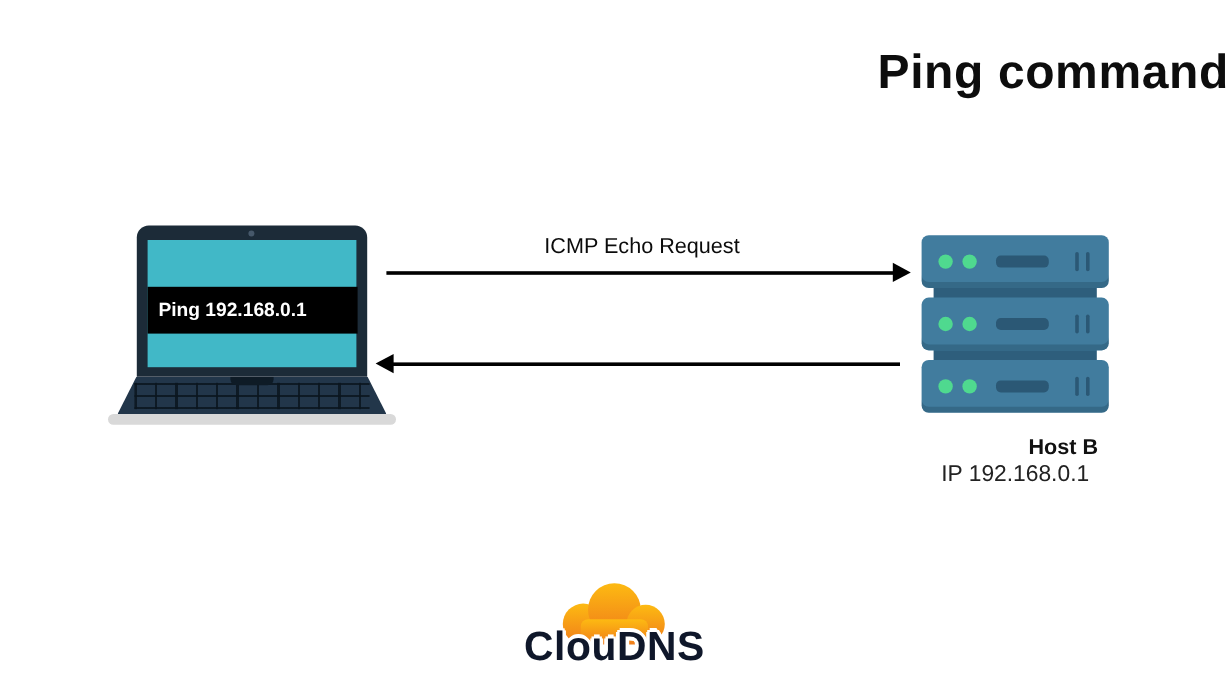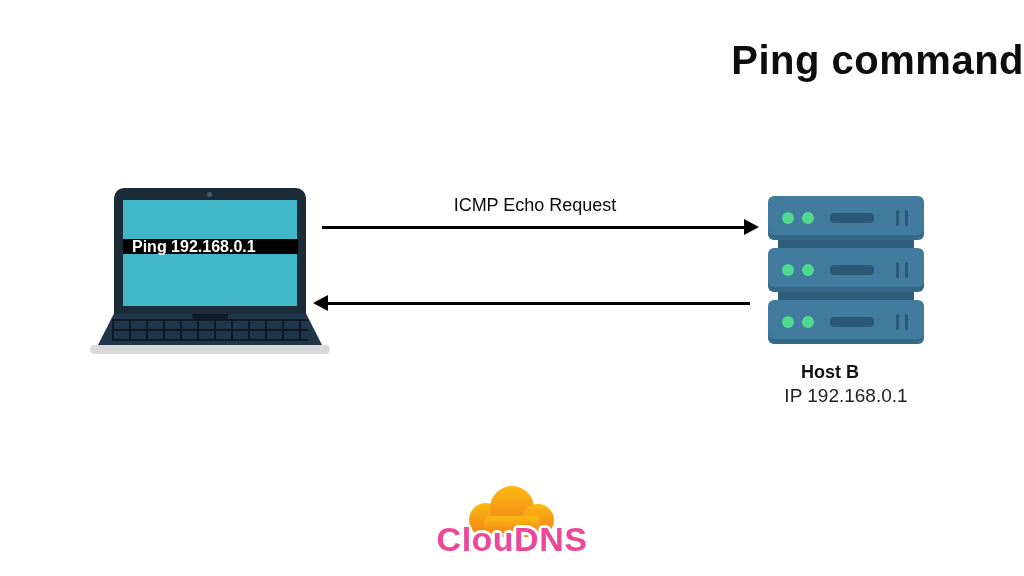--- a/index.html
+++ b/index.html
@@ -9,21 +9,21 @@
   .title{position:absolute;top:38px;left:0;width:100%;text-align:right;
          font-size:40px;font-weight:800;color:#0d0d0d;letter-spacing:.5px;}
 
   
   .laptop{position:absolute;left:98px;top:188px;width:224px;height:170px;}
   .laptop-screen{position:absolute;left:16px;top:0;width:192px;height:126px;
                  background:#1c2b38;border-radius:10px 10px 0 0;}
   .laptop-camera{position:absolute;left:50%;top:4px;width:5px;height:5px;margin-left:-3px;
                  border-radius:50%;background:#46586a;}
   .laptop-display{position:absolute;left:9px;top:12px;right:9px;bottom:8px;background:#41b8c7;}
-  .screen-bar{position:absolute;left:9px;top:51px;width:166px;height:15px;background:#000000;
+  .screen-bar{position:absolute;left:9px;top:51px;width:166px;height:39px;background:#000000;
               color:#ffffff;display:flex;align-items:center;padding-left:9px;
               font-size:16px;font-weight:bold;white-space:nowrap;}
   .laptop-base{position:absolute;left:0;top:126px;width:224px;height:31px;background:#22364a;
                clip-path:polygon(7% 0,93% 0,100% 100%,0 100%);}
   .laptop-keys{position:absolute;left:14px;right:14px;top:5px;bottom:4px;
     background-image:
       repeating-linear-gradient(90deg, rgba(10,21,30,.85) 0 2px, transparent 2px 17px),
       repeating-linear-gradient(0deg, rgba(10,21,30,.85) 0 2px, transparent 2px 10px);}
   .laptop-notch{position:absolute;left:50%;top:0;width:36px;height:7px;margin-left:-18px;
                 background:#0e1b26;border-radius:0 0 5px 5px;}
@@ -49,29 +49,29 @@
   .server{position:absolute;left:768px;top:196px;width:156px;height:152px;}
   .server-back{position:absolute;left:10px;top:14px;width:136px;height:124px;background:#2e5e7c;}
   .server-unit{position:absolute;left:0;width:156px;height:44px;background:#417c9e;
                border-radius:6px;box-shadow:inset 0 -5px 0 rgba(20,48,66,.25);}
   .unit-1{top:0;} .unit-2{top:52px;} .unit-3{top:104px;}
   .led{position:absolute;top:16px;width:12px;height:12px;border-radius:50%;background:#4fd98f;}
   .led-1{left:14px;} .led-2{left:34px;}
   .slot{position:absolute;left:62px;top:17px;width:44px;height:10px;border-radius:4px;background:#2b5875;}
   .vent{position:absolute;top:14px;width:3px;height:16px;background:#2b5875;border-radius:2px;}
   .vent-1{right:25px;} .vent-2{right:16px;}
-  .host-b-label{position:absolute;left:752px;top:362px;width:156px;text-align:center;
+  .host-b-label{position:absolute;left:808px;top:362px;width:156px;text-align:center;
                 font-size:18px;font-weight:bold;color:#111111;}
   .host-b-ip{position:absolute;left:748px;top:385px;width:196px;text-align:center;
              font-size:19px;color:#222222;}
 
   
   .logo{position:absolute;left:0;top:482px;width:100%;display:flex;
         flex-direction:column;align-items:center;}
-  .logo-text{margin-top:-22px;font-size:34px;font-weight:800;color:#ec4899;letter-spacing:.5px;
+  .logo-text{margin-top:-22px;font-size:34px;font-weight:800;color:#0f172a;letter-spacing:.5px;
     text-shadow:-3px 0 0 #fff,3px 0 0 #fff,0 -3px 0 #fff,0 3px 0 #fff,
                 -2px -2px 0 #fff,2px -2px 0 #fff,-2px 2px 0 #fff,2px 2px 0 #fff;}
 </style>
 </head>
 <body>
 
 <div class="canvas">
 
   <div class="title">Ping command</div>
 

